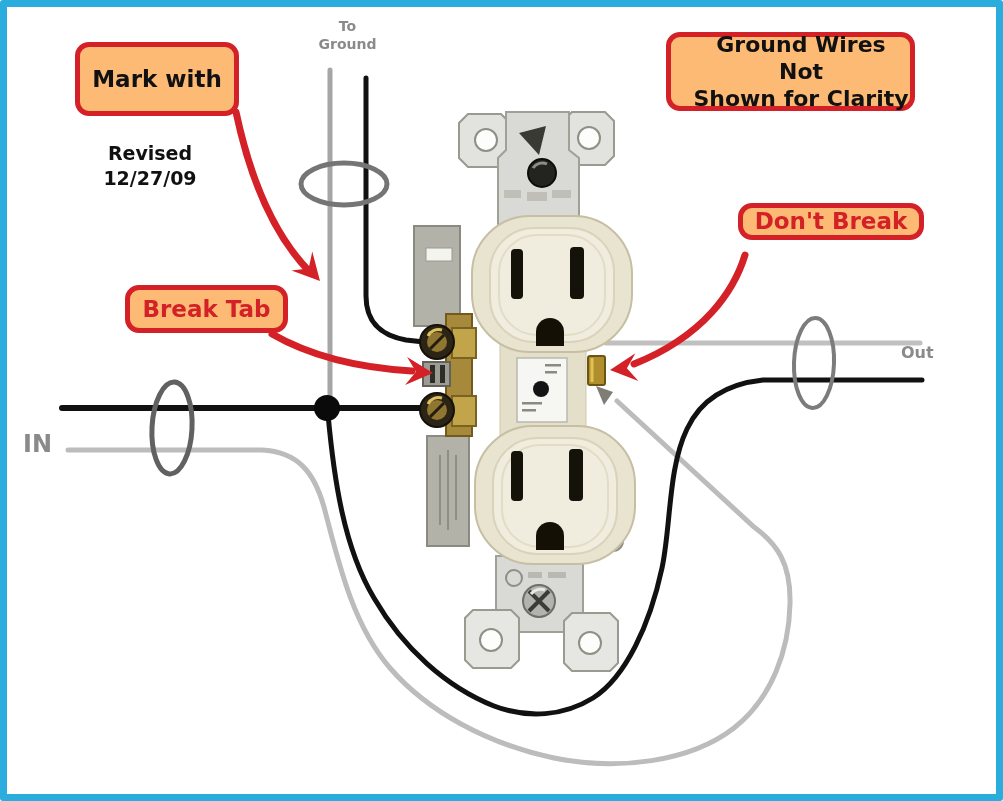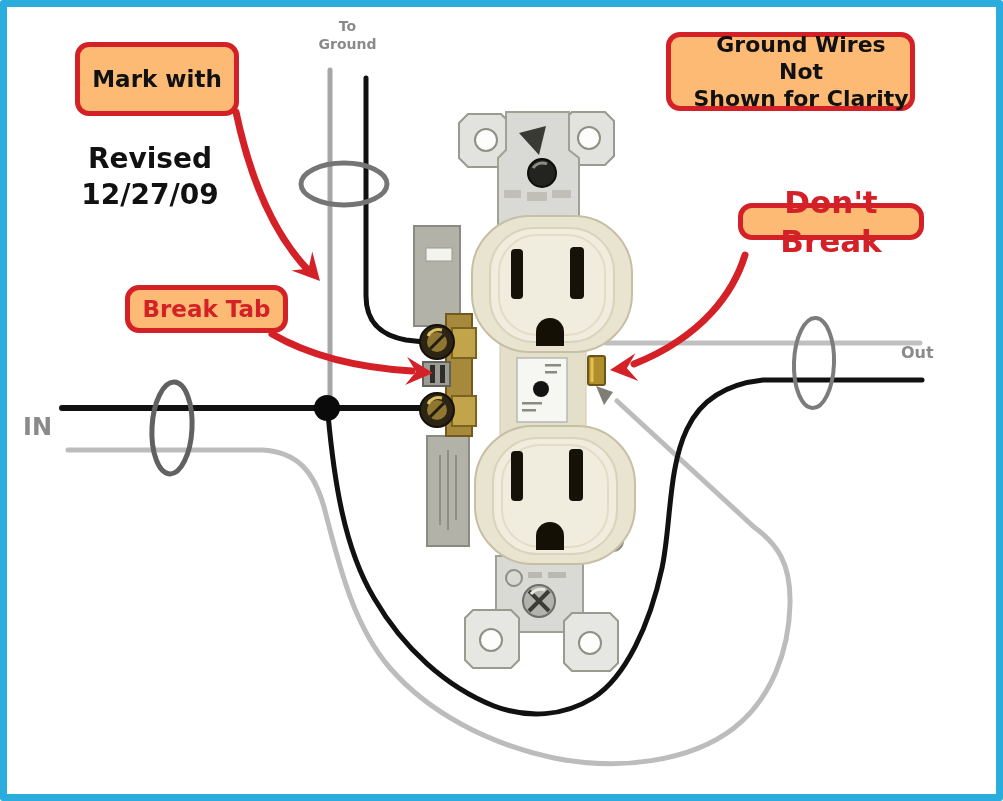--- a/index.html
+++ b/index.html
@@ -186,36 +186,36 @@
 
   <div class="callout black-text" style="left:75px;top:42px;width:164px;height:74px;font-size:23px;">
     <span>Mark with</span>
   </div>
 
   <div class="callout black-text" style="left:666px;top:32px;width:249px;height:79px;font-size:22px;padding-left:21px;">
     <span>Ground Wires Not</span>
     <span>Shown for Clarity</span>
   </div>
 
-  <div class="callout red-text" style="left:738px;top:203px;width:186px;height:37px;font-size:31px;">
+  <div class="callout red-text" style="left:738px;top:203px;width:186px;height:37px;font-size:23px;">
     <span>Don't Break</span>
   </div>
 
   <div class="callout red-text" style="left:113px;top:285px;width:163px;height:48px;font-size:23px;margin-left:12px;">
     <span>Break Tab</span>
   </div>
 
-  <div class="dark-label" style="left:80px;top:141px;width:140px;font-size:28px;">
+  <div class="dark-label" style="left:80px;top:141px;width:140px;font-size:19px;">
     <div>Revised</div>
     <div>12/27/09</div>
   </div>
 
   <div class="plain-label" style="left:300px;top:18px;width:95px;font-size:14px;">
     <div>To</div>
     <div>Ground</div>
   </div>
 
-  <div class="plain-label" style="left:23px;top:412px;font-size:24px;">IN</div>
+  <div class="plain-label" style="left:23px;top:429px;font-size:24px;">IN</div>
 
   <div class="plain-label" style="left:901px;top:343px;font-size:16px;text-align:right;">Out</div>
 
   <div id="blue-frame"></div>
 </div>
 
 </body></html>

